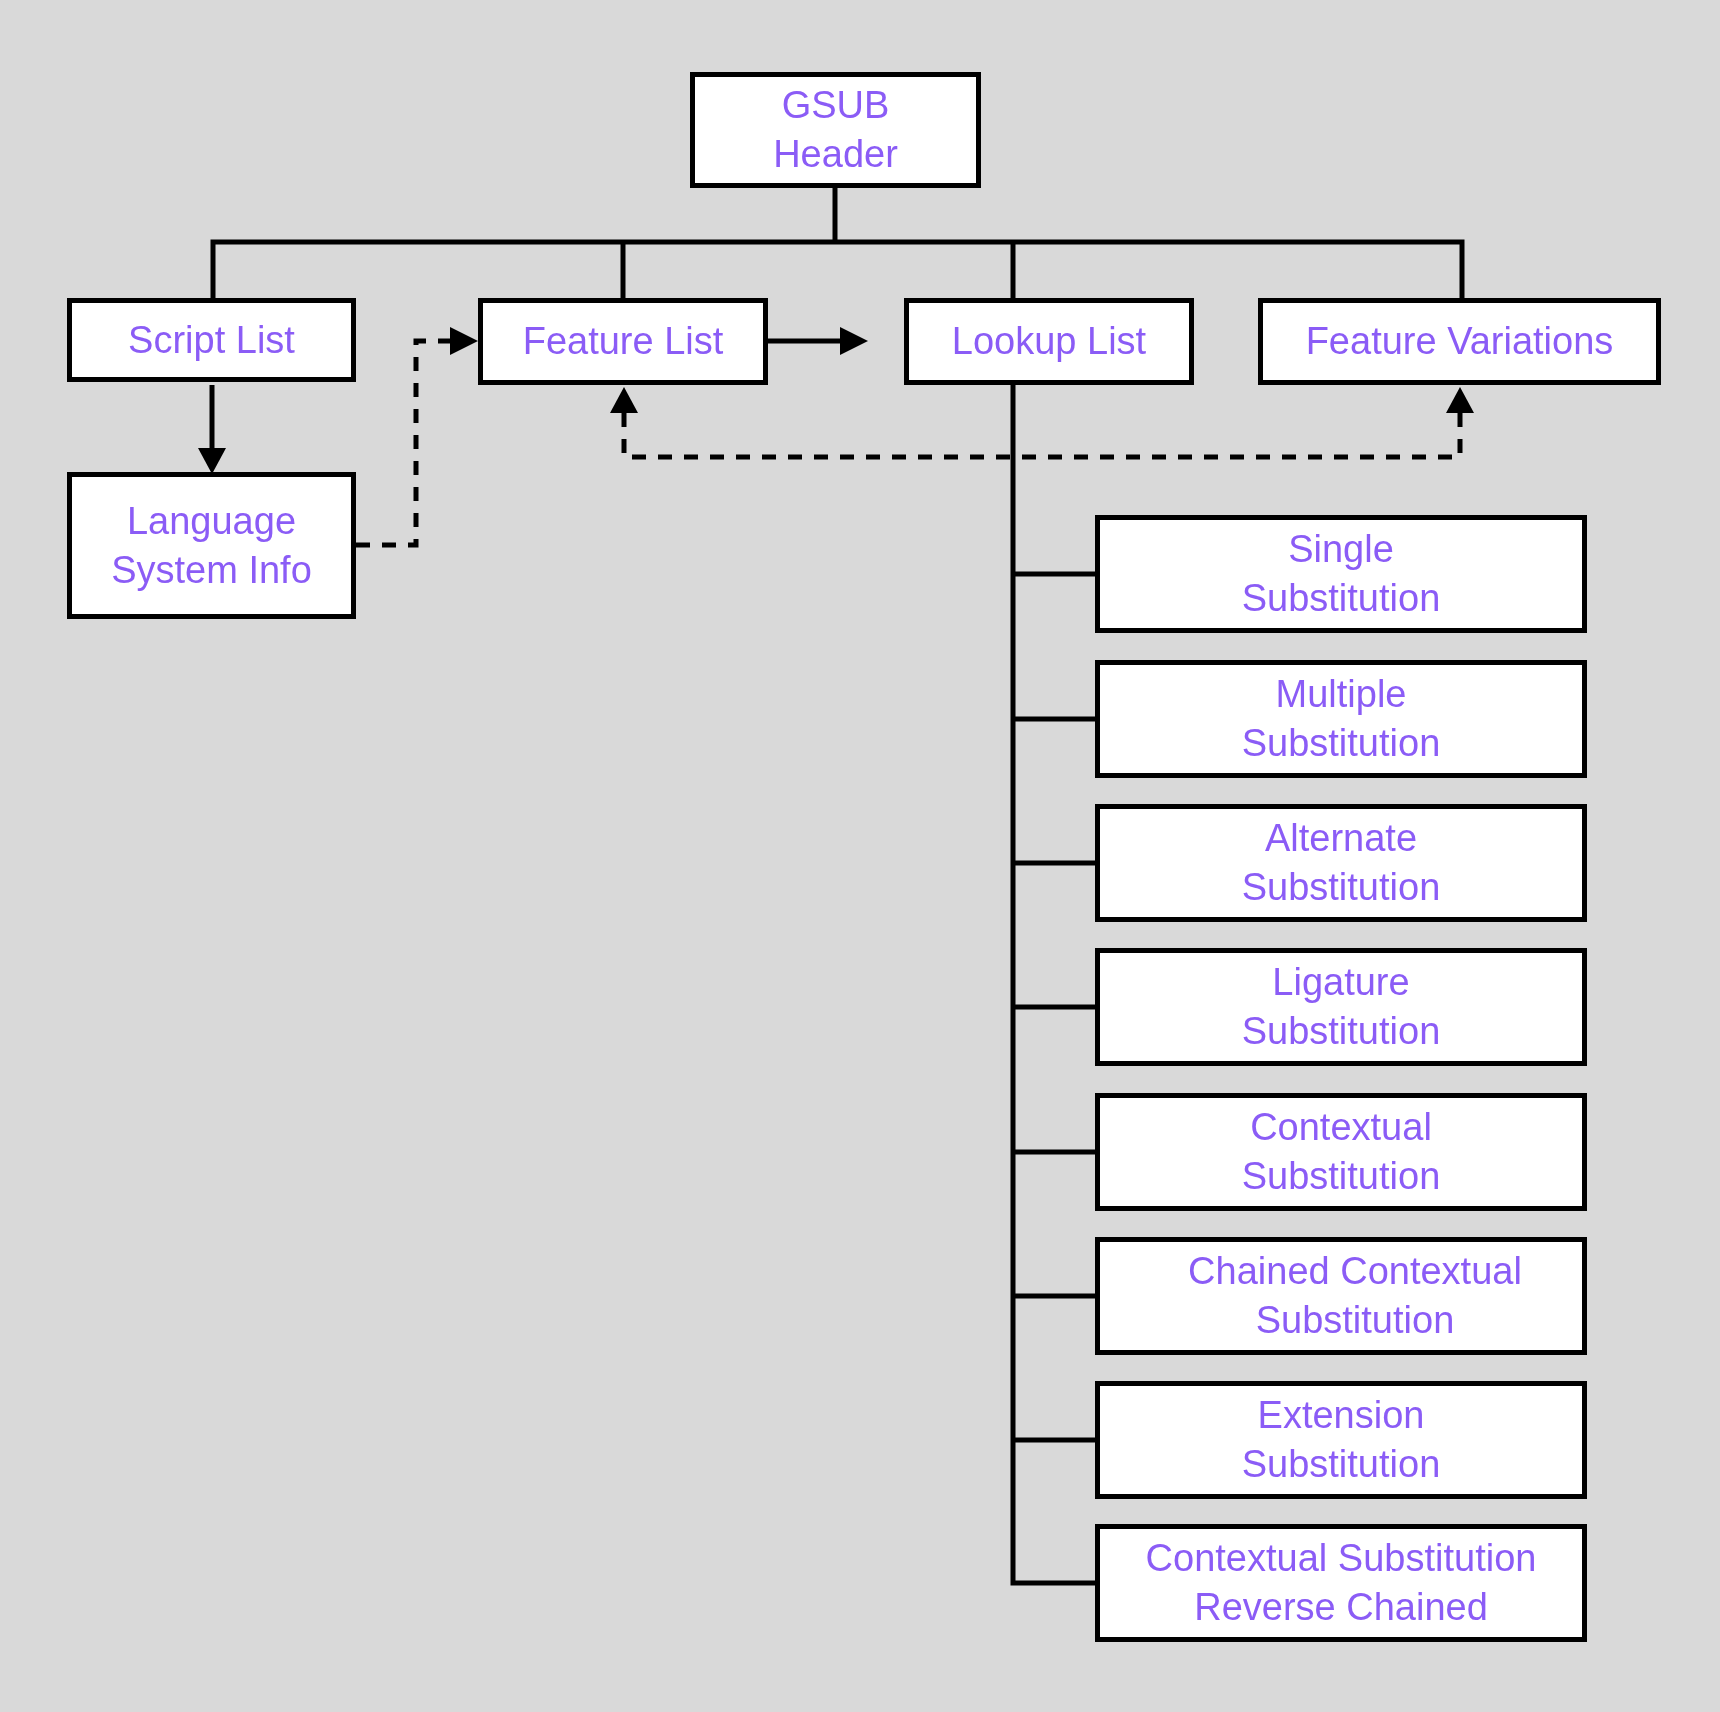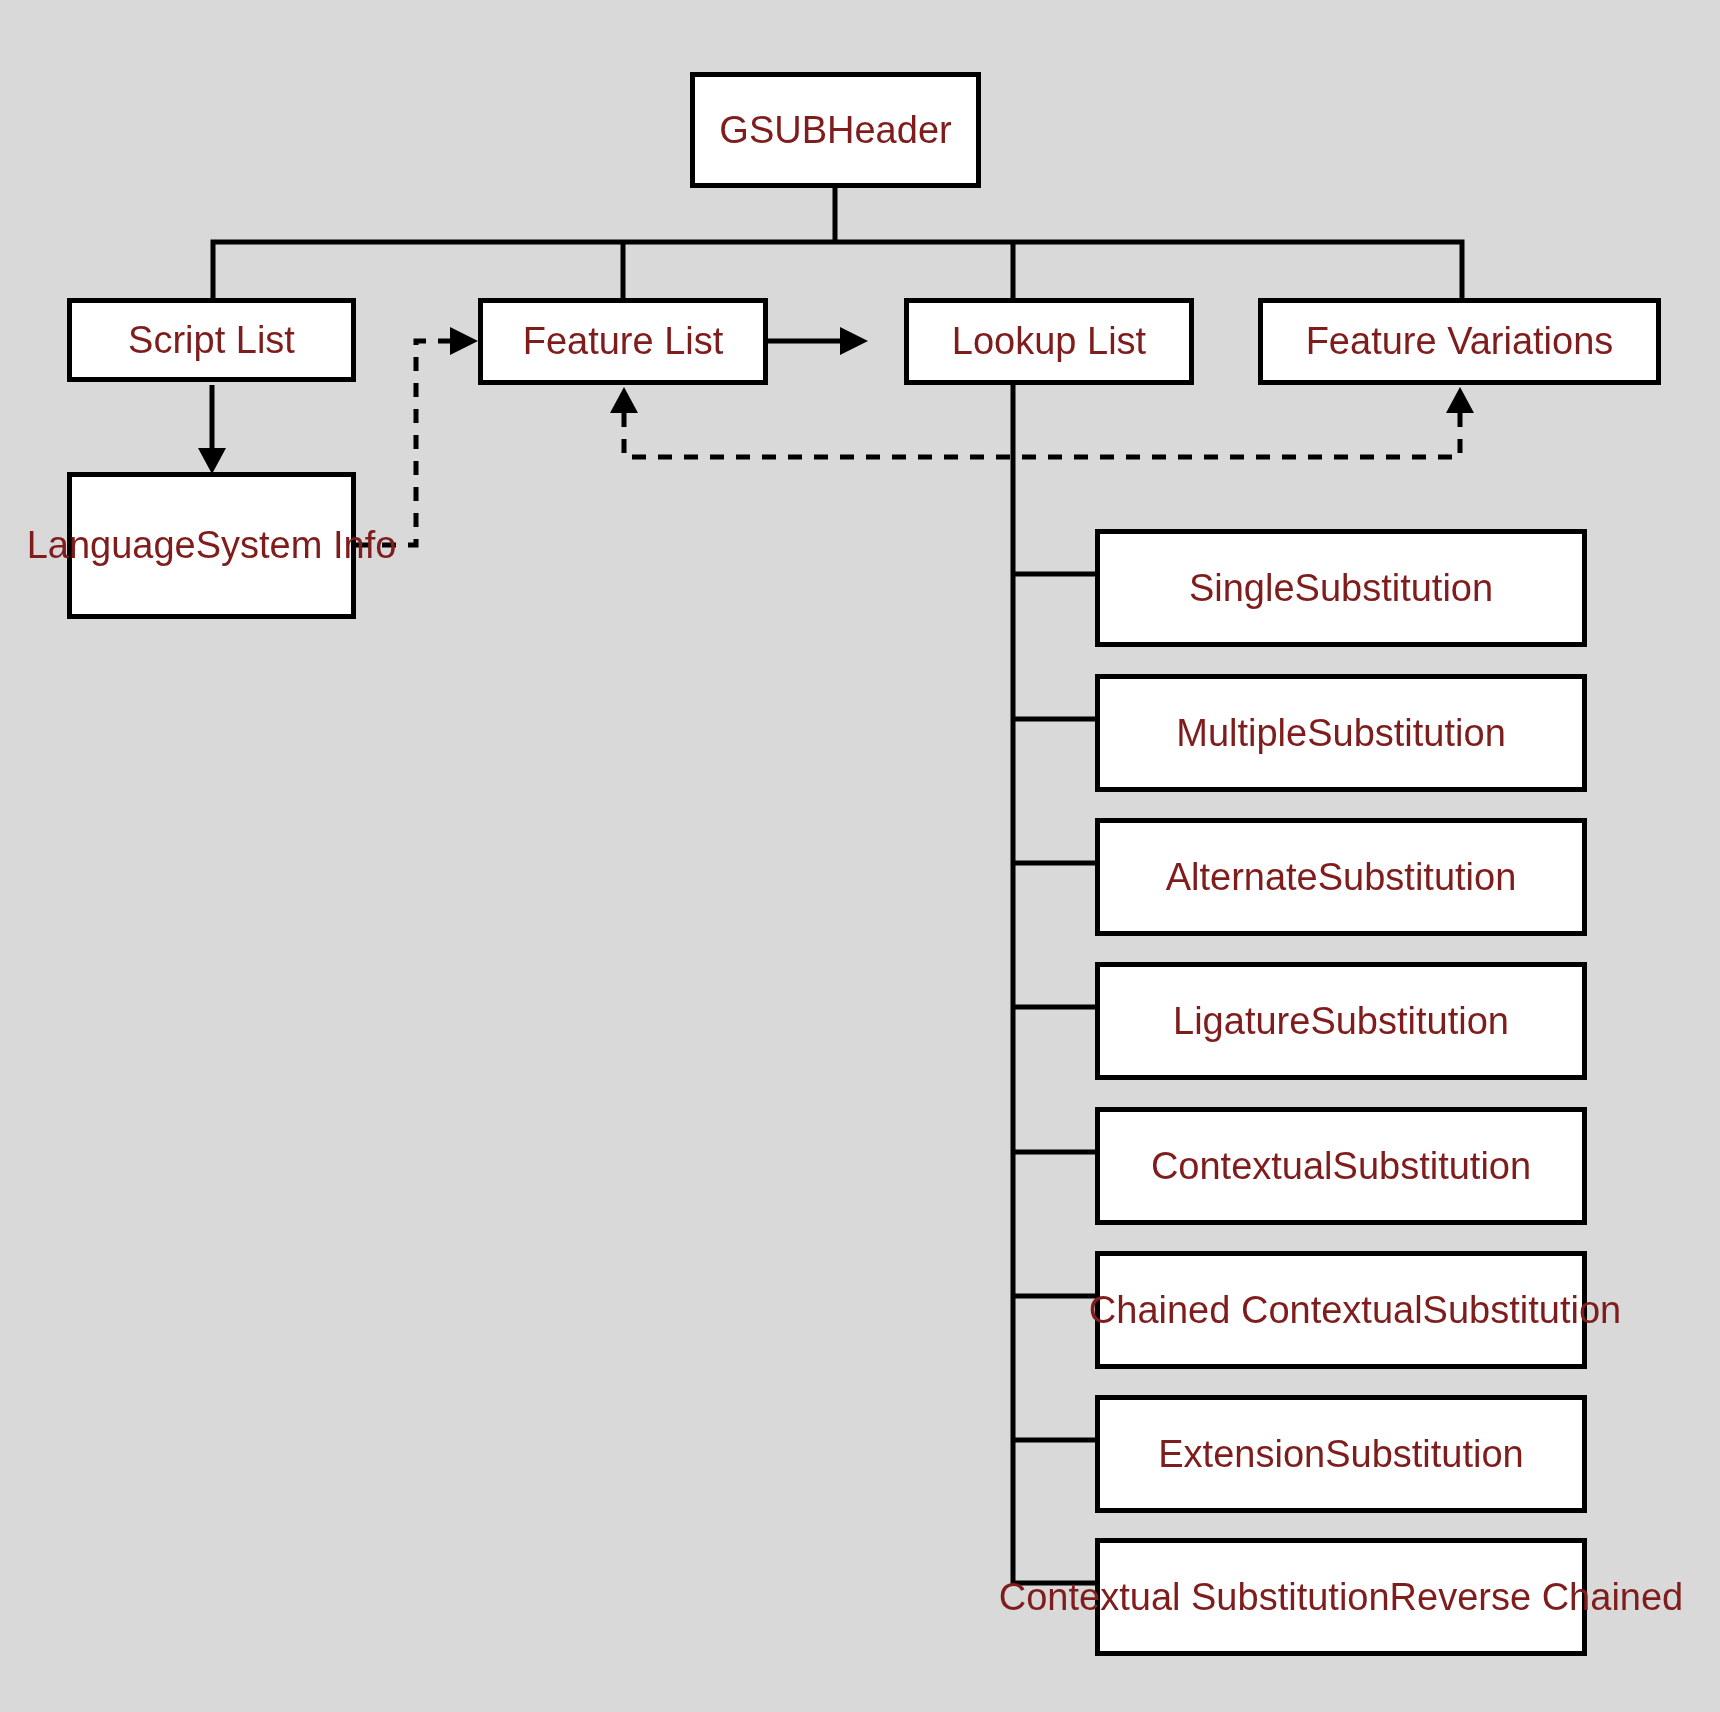--- a/index.html
+++ b/index.html
@@ -18,39 +18,39 @@
   #connector-layer {
     position: absolute;
     left: 0;
     top: 0;
   }
   .node {
     position: absolute;
     box-sizing: border-box;
     background: #ffffff;
     border: 5px solid #000000;
-    color: #7f1d1d;
+    color: #8b5cf6;
     display: flex;
-    flex-direction: row;
+    flex-direction: column;
     align-items: center;
     justify-content: center;
     text-align: center;
     font-size: 38px;
     line-height: 49px;
     white-space: nowrap;
   }
   
   #n-gsub     { left: 690px;  top: 72px;  width: 291px; height: 116px; }
   #n-script   { left: 67px;   top: 298px; width: 289px; height: 84px;  }
   #n-feature  { left: 478px;  top: 298px; width: 290px; height: 87px;  }
   #n-lookup   { left: 868px;  top: 298px; width: 290px; height: 87px; margin-left: 36px;  }
   #n-featvar  { left: 1258px; top: 298px; width: 403px; height: 87px;  }
   #n-langsys  { left: 67px;   top: 472px; width: 289px; height: 147px; }
   
-  .lookup-type { left: 1095px; width: 492px; height: 118px; margin-top: 14px; }
+  .lookup-type { left: 1095px; width: 492px; height: 118px; }
   #lt-0 { top: 515px;  }
   #lt-1 { top: 660px;  }
   #lt-2 { top: 804px;  }
   #lt-3 { top: 948px;  }
   #lt-4 { top: 1093px; }
   #lt-5 { top: 1237px; padding-left: 28px; }
   #lt-6 { top: 1381px; }
   #lt-7 { top: 1524px; }
 </style>
 </head>

